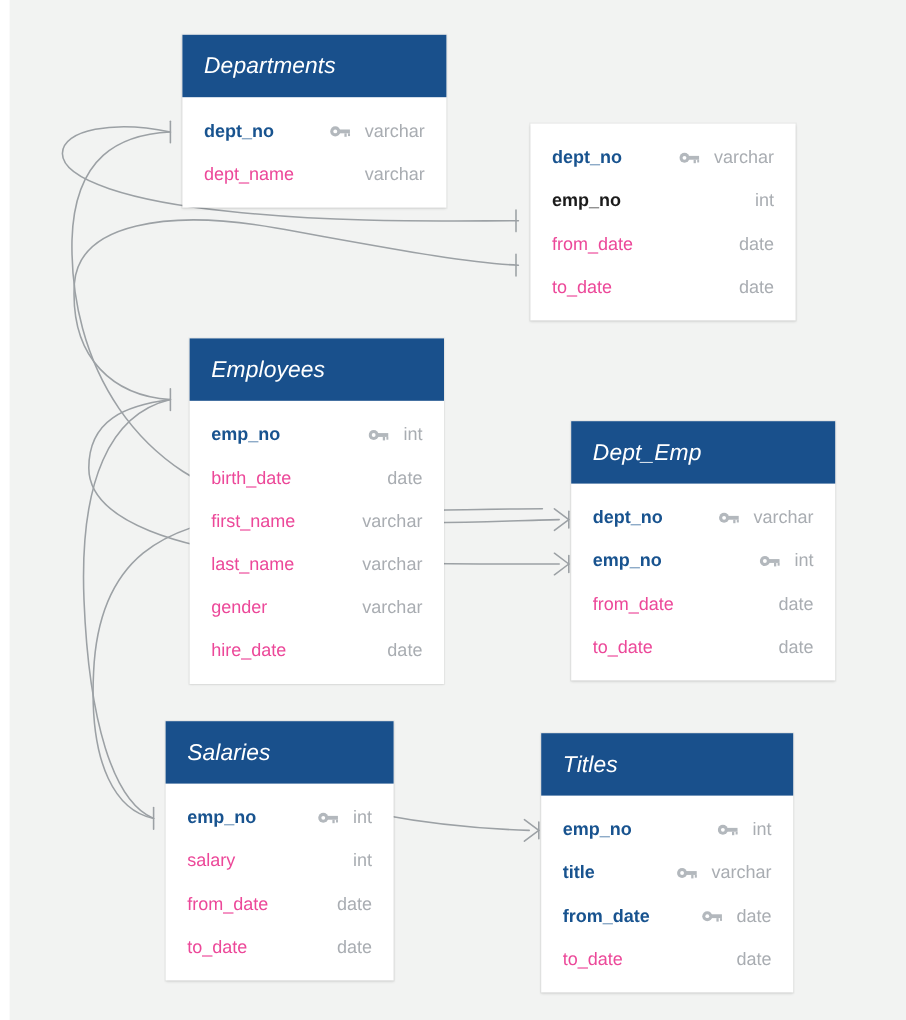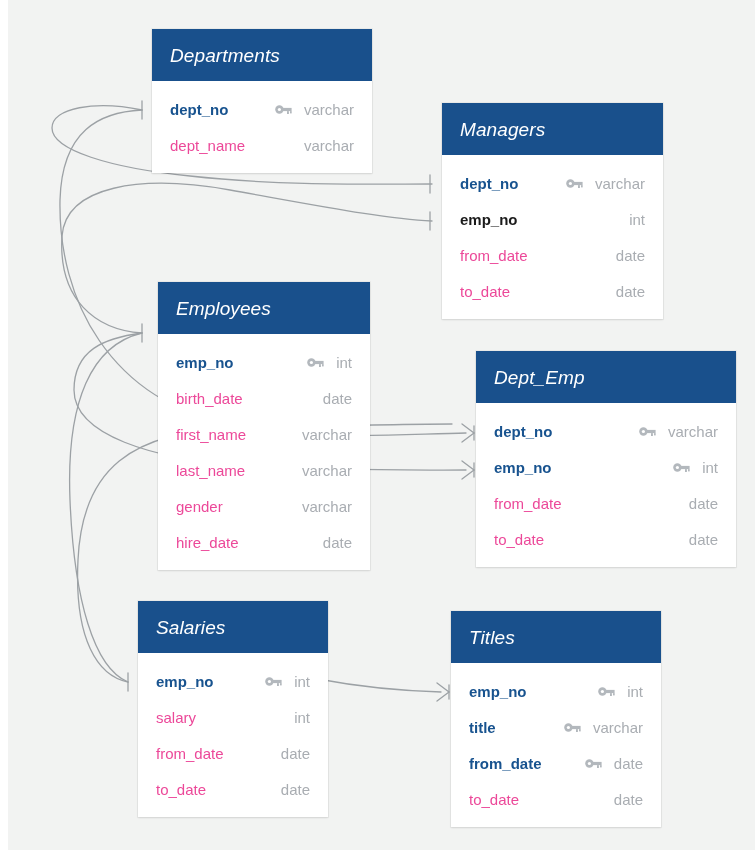--- a/index.html
+++ b/index.html
@@ -187,21 +187,20 @@
           <div class="attr-row">
             <span class="attr-name">dept_name</span>
             <span class="attr-right">
               <span class="key-spacer"></span>
               <span class="attr-type">varchar</span>
             </span>
           </div>
         </div>
       </div>
       <div class="entity" style="left: 442px; top: 103px; width: 221px;">
-        <div class="entity-header">Managers</div>
         <div class="entity-body">
           <div class="attr-row">
             <span class="attr-name key">dept_no</span>
             <span class="attr-right">
               <span class="key-icon">
                 <svg viewBox="0 0 17 11" width="17" height="11" aria-hidden="true">
                   <circle cx="4.4" cy="5.5" r="4.2" fill="#b3b8bd"></circle>
                   <circle cx="4.4" cy="5.5" r="1.6" fill="#ffffff"></circle>
                   <rect x="7.2" y="3.9" width="9.4" height="3.2" fill="#b3b8bd"></rect>
                   <rect x="12.0" y="7.1" width="1.9" height="2.9" fill="#b3b8bd"></rect>
@@ -282,21 +281,21 @@
           </div>
           <div class="attr-row">
             <span class="attr-name">hire_date</span>
             <span class="attr-right">
               <span class="key-spacer"></span>
               <span class="attr-type">date</span>
             </span>
           </div>
         </div>
       </div>
-      <div class="entity" style="left: 476px; top: 351px; width: 260px;">
+      <div class="entity" style="left: 476px; top: 351px; width: 220px;">
         <div class="entity-header">Dept_Emp</div>
         <div class="entity-body">
           <div class="attr-row">
             <span class="attr-name key">dept_no</span>
             <span class="attr-right">
               <span class="key-icon">
                 <svg viewBox="0 0 17 11" width="17" height="11" aria-hidden="true">
                   <circle cx="4.4" cy="5.5" r="4.2" fill="#b3b8bd"></circle>
                   <circle cx="4.4" cy="5.5" r="1.6" fill="#ffffff"></circle>
                   <rect x="7.2" y="3.9" width="9.4" height="3.2" fill="#b3b8bd"></rect>

